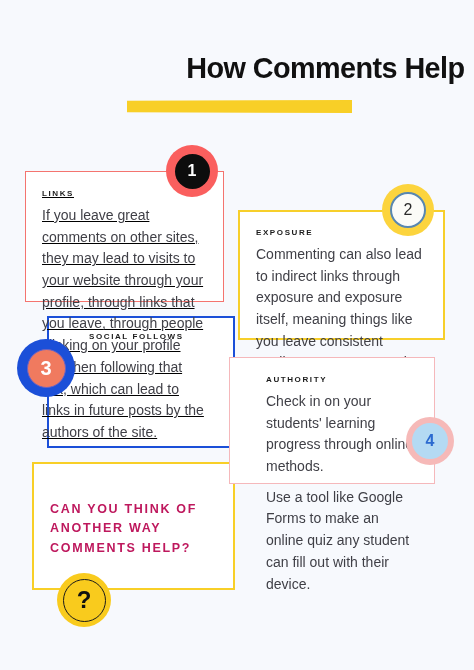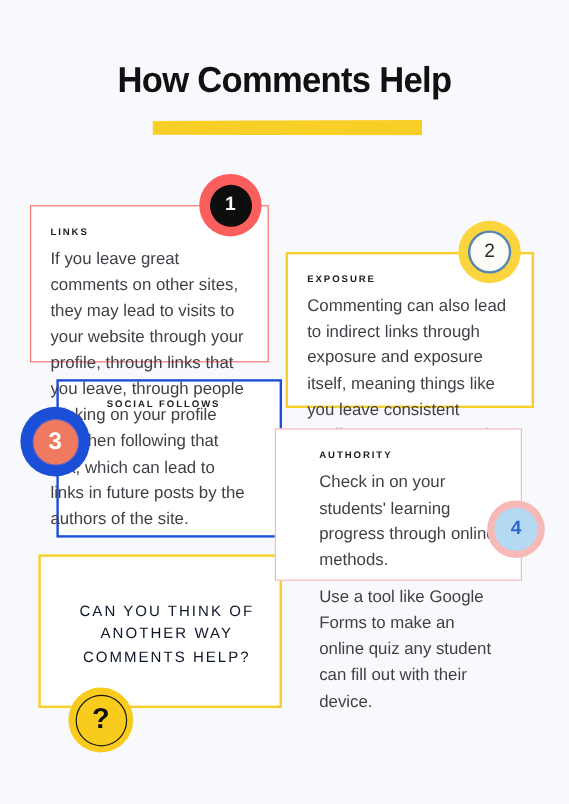--- a/index.html
+++ b/index.html
@@ -19,21 +19,21 @@
     height: 670px;
     background: #f7f9fd;
   }
 
   
   .title-block {
     position: absolute;
     left: 0;
     top: 52px;
     width: 474px;
-    text-align: center;
+    text-align: right;
   }
   .title-text {
     font-family: "Liberation Sans", sans-serif;
     font-weight: bold;
     font-size: 30px;
     letter-spacing: -0.6px;
     color: #111111;
     line-height: 1.05;
     transform: scaleX(0.96);
     white-space: nowrap;
@@ -75,20 +75,21 @@
 
   
   #card-links {
     left: 25px;
     top: 171px;
     width: 199px;
     height: 131px;
     border: 1.6px solid #f4746f;
     padding: 17px 16px 0 16px;
     z-index: 3;
+    text-decoration: underline;
   }
   
   #card-exposure {
     left: 238px;
     top: 210px;
     width: 207px;
     height: 130px;
     border: 2.6px solid #f7cf2a;
     padding: 16px 16px 16px 16px;
     z-index: 3;
@@ -123,26 +124,25 @@
     border: 2.2px solid #f8cf27;
     padding: 0;
     z-index: 2;
   }
   .cta-text {
     position: absolute;
     left: 16px;
     top: 36px;
     width: 178px;
     font-family: "Liberation Sans", sans-serif;
-    font-weight: normal;
+    font-weight: bold;
     font-size: 12.5px;
     line-height: 1.55;
     letter-spacing: 1.7px;
-    color: #0f172a;
-    text-align: center;
+    color: #be185d;
   }
 
   
   .badge {
     position: absolute;
     border-radius: 50%;
     display: flex;
     align-items: center;
     justify-content: center;
     box-sizing: border-box;

